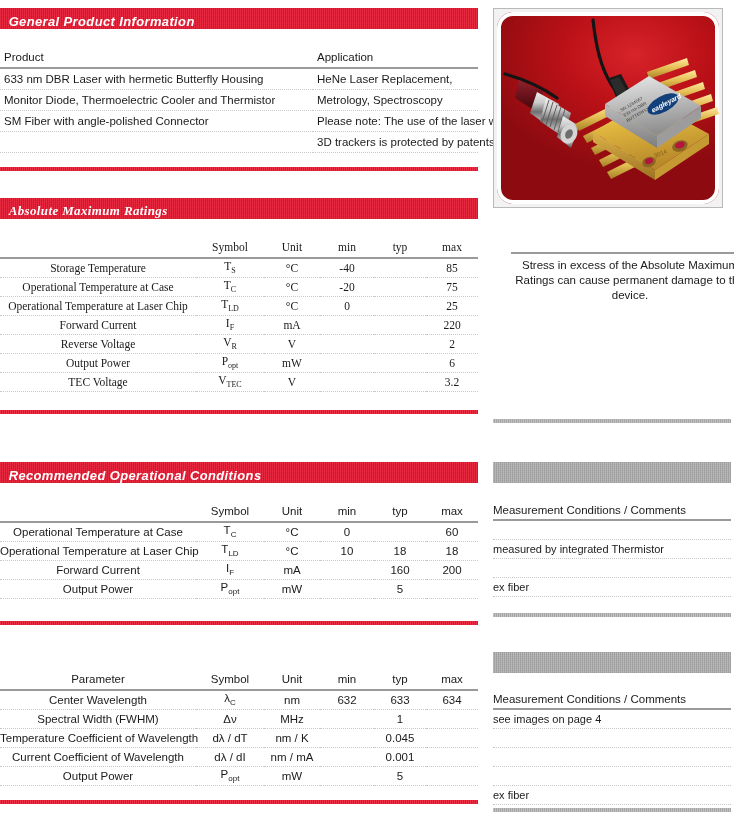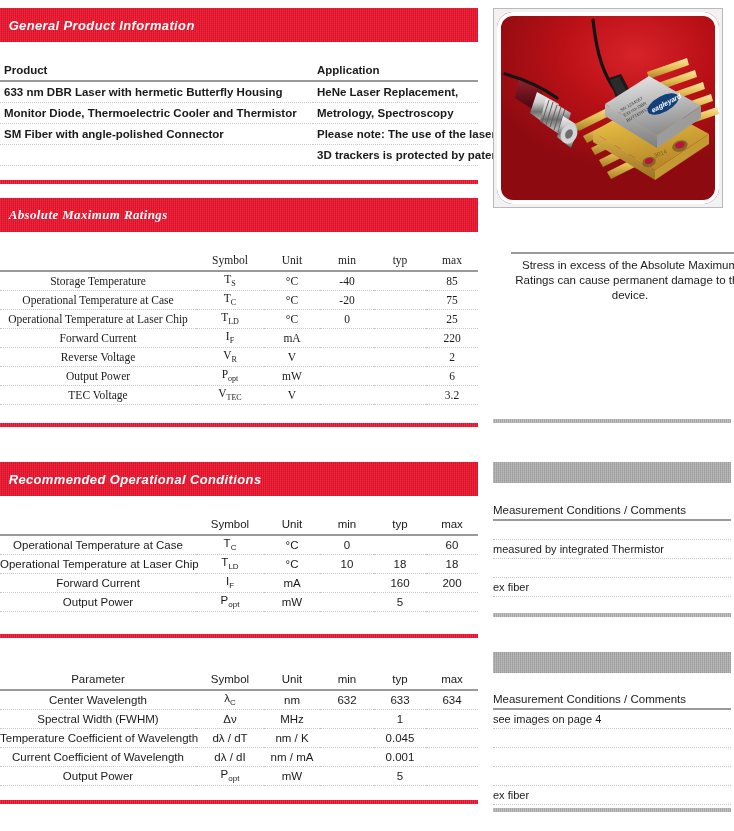--- a/index.html
+++ b/index.html
@@ -18,27 +18,27 @@
 
   .page { position: relative; width: 734px; height: 831px; }
 
   
   .left-col  { position: absolute; left: 0px;   top: 0; width: 478px; }
   .right-col { position: absolute; left: 488px; top: 0; width: 246px; }
 
   
   .band {
     position: relative;
-    height: 34px;
+    height: 21px;
     background:
       repeating-linear-gradient(90deg, rgba(255,255,255,.10) 0 1px, rgba(0,0,0,0) 1px 2px),
       repeating-linear-gradient(0deg,  rgba(0,0,0,.05) 0 1px, rgba(0,0,0,0) 1px 2px),
       #e8112a;
     display: flex;
-    align-items: center;
+    align-items: flex-end;
   }
   .band-title {
     color: #ffffff;
     font-weight: bold;
     font-size: 13.5px;
     letter-spacing: .4px;
     font-stretch: condensed;
     transform: scaleX(.96);
     transform-origin: left center;
     padding-left: 9px;
@@ -108,21 +108,21 @@
   table.info {
     width: 478px;
     border-collapse: collapse;
     font-size: 11.5px;
     table-layout: fixed;
   }
   table.info td, table.info th {
     padding: 0 0 0 4px;
     height: 21px;
     text-align: left;
-    font-weight: bold;
+    font-weight: normal;
     vertical-align: middle;
     white-space: nowrap;
   }
   table.info th { border-bottom: 2px solid #9a9a9a; }
   table.info tbody td { border-bottom: 1px dotted #c8c8c8; }
   .info-a { width: 313px; }
   .info-b { width: 165px; }
 
   
   .cmt-head {

